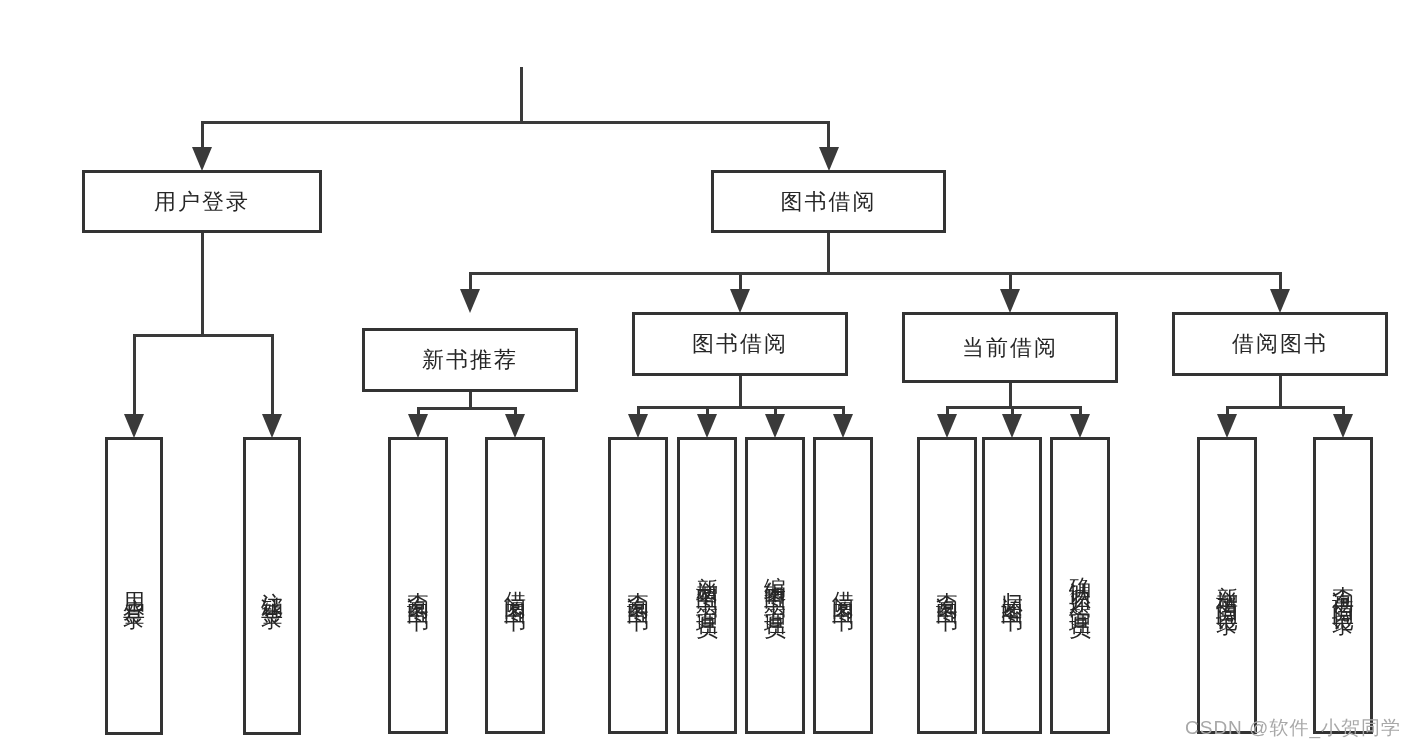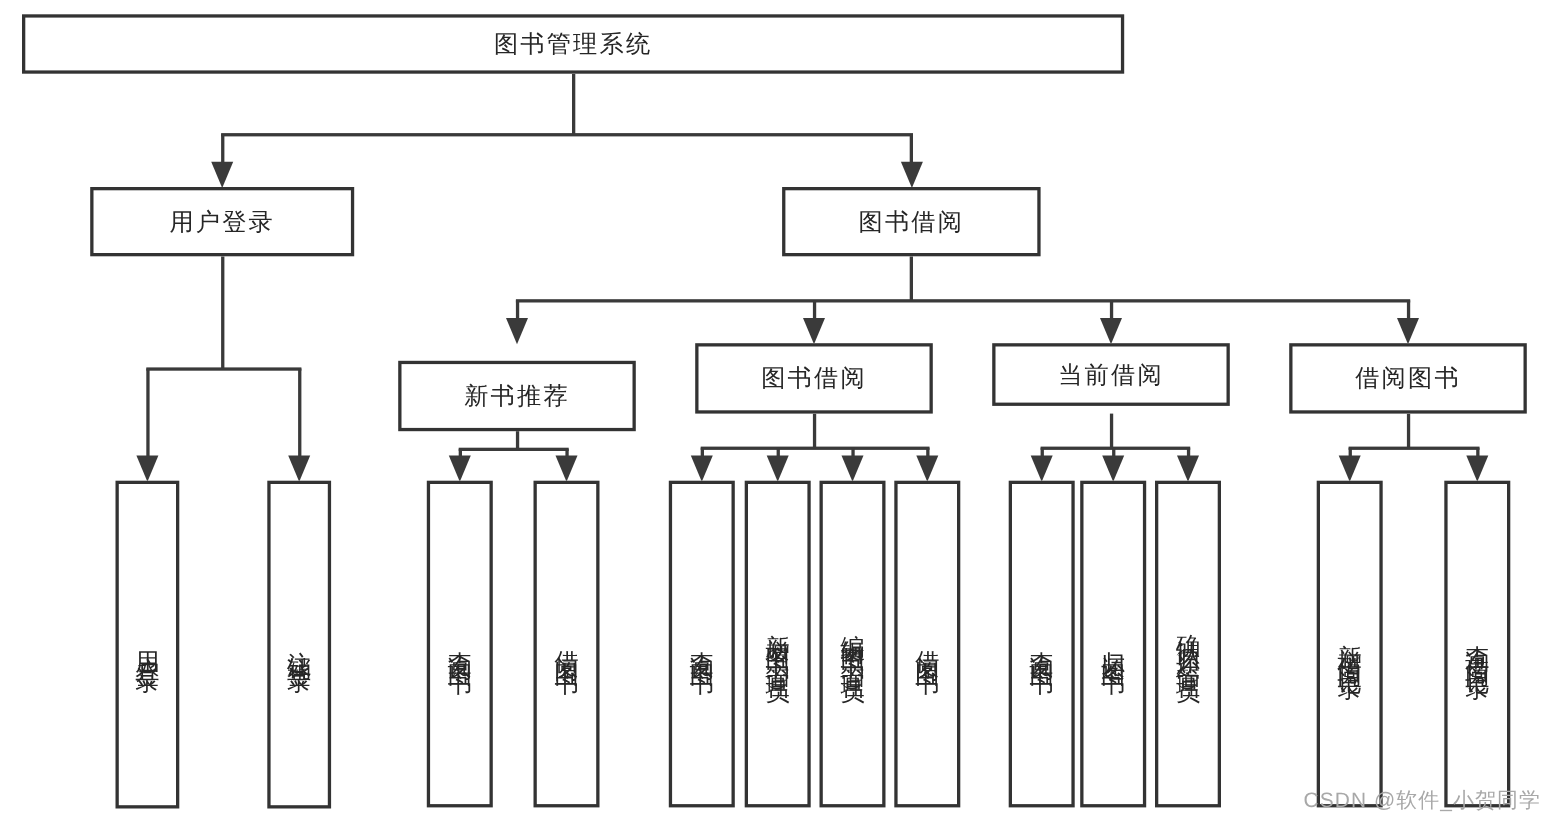--- a/index.html
+++ b/index.html
@@ -119,36 +119,33 @@
     <div class="line" style="left: 1010.5px; top: 407px; width: 3px; height: 10px;"></div>
     <div class="arrow" style="left: 1002px; top: 414px;"></div>
     <div class="line" style="left: 1078.5px; top: 407px; width: 3px; height: 10px;"></div>
     <div class="arrow" style="left: 1070px; top: 414px;"></div>
     <div class="line" style="left: 1278.5px; top: 376px; width: 3px; height: 31px;"></div>
     <div class="line" style="left: 1225.5px; top: 405.5px; width: 119px; height: 3px;"></div>
     <div class="line" style="left: 1225.5px; top: 407px; width: 3px; height: 10px;"></div>
     <div class="arrow" style="left: 1217px; top: 414px;"></div>
     <div class="line" style="left: 1341.5px; top: 407px; width: 3px; height: 10px;"></div>
     <div class="arrow" style="left: 1333px; top: 414px;"></div>
-    <div class="node horizontal" style="left: 20px; top: 13px; width: 1002px; height: 54px;">
-      <span class="node-label">图书管理系统</span>
-    </div>
     <div class="node horizontal" style="left: 82px; top: 170px; width: 240px; height: 63px;">
       <span class="node-label">用户登录</span>
     </div>
     <div class="node horizontal" style="left: 711px; top: 170px; width: 235px; height: 63px;">
       <span class="node-label">图书借阅</span>
     </div>
     <div class="node horizontal" style="left: 362px; top: 328px; width: 216px; height: 64px;">
       <span class="node-label">新书推荐</span>
     </div>
     <div class="node horizontal" style="left: 632px; top: 312px; width: 216px; height: 64px;">
       <span class="node-label">图书借阅</span>
     </div>
-    <div class="node horizontal" style="left: 902px; top: 312px; width: 216px; height: 57px;">
+    <div class="node horizontal" style="left: 902px; top: 312px; width: 216px; height: 71px;">
       <span class="node-label">当前借阅</span>
     </div>
     <div class="node horizontal" style="left: 1172px; top: 312px; width: 216px; height: 64px;">
       <span class="node-label">借阅图书</span>
     </div>
     <div class="node vertical" style="left: 105px; top: 437px; width: 58px; height: 298px;">
       <span class="node-label">用户登录</span>
     </div>
     <div class="node vertical" style="left: 243px; top: 437px; width: 58px; height: 298px;">
       <span class="node-label">注销登录</span>

